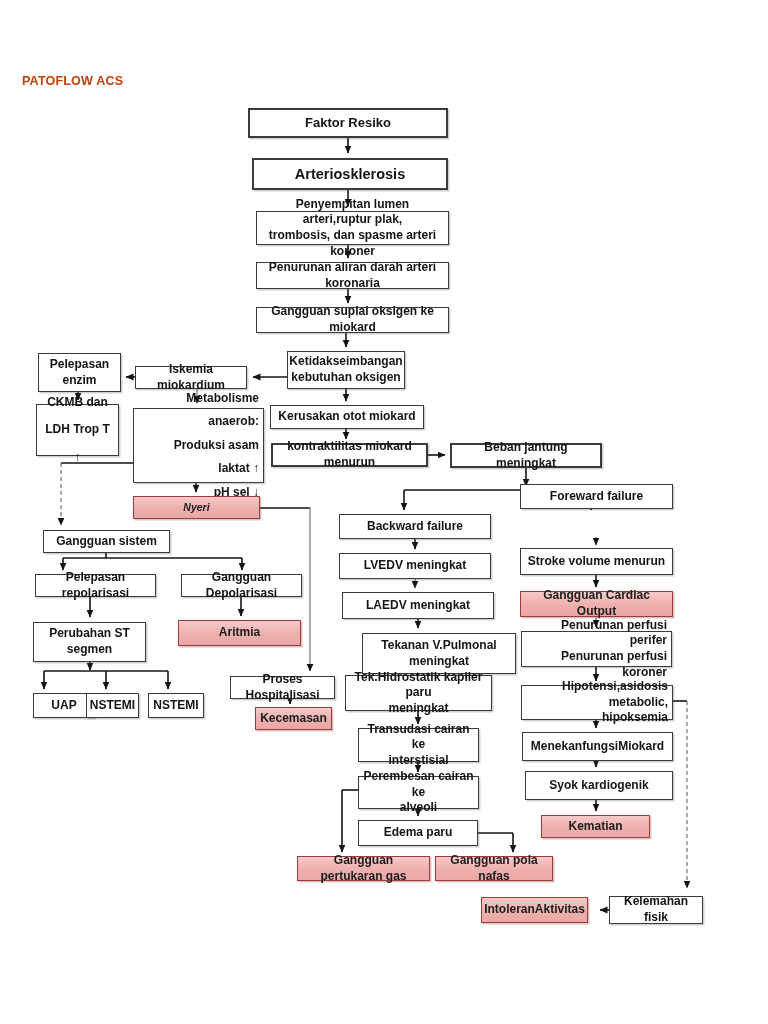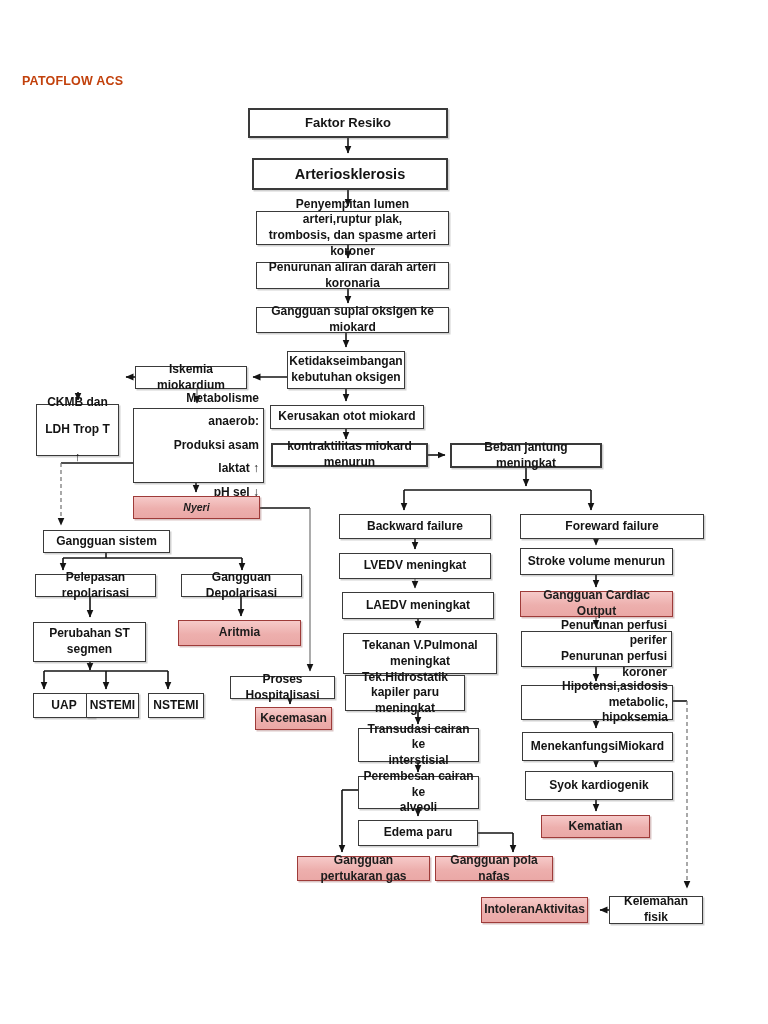--- a/index.html
+++ b/index.html
@@ -108,20 +108,22 @@
 
   <div class="node thick" style="left:248px;top:108px;width:200px;height:30px;font-size:13px">Faktor Resiko</div>
   <div class="node thick" style="left:252px;top:158px;width:196px;height:32px;font-size:14.5px">Arteriosklerosis</div>
   <div class="node" style="left:256px;top:211px;width:193px;height:34px">Penyempitan lumen arteri,ruptur plak,
 trombosis, dan spasme arteri koroner</div>
   <div class="node" style="left:256px;top:262px;width:193px;height:27px">Penurunan aliran darah arteri koronaria</div>
   <div class="node" style="left:256px;top:307px;width:193px;height:26px">Gangguan suplai oksigen ke miokard</div>
   <div class="node" style="left:287px;top:351px;width:118px;height:38px">Ketidakseimbangan
 kebutuhan oksigen</div>
   <div class="node" style="left:135px;top:366px;width:112px;height:23px">Iskemia miokardium</div>
+  <div class="node" style="left:38px;top:353px;width:83px;height:39px">Pelepasan
+enzim</div>
   <div class="node lh-xl" style="left:36px;top:404px;width:83px;height:52px">CKMB dan
 LDH Trop T ↑</div>
   <div class="node ta-l lh-tall" style="left:133px;top:408px;width:131px;height:75px">Metabolisme anaerob:
 Produksi asam laktat ↑
 pH sel ↓</div>
   <div class="node" style="left:270px;top:405px;width:154px;height:24px">Kerusakan otot miokard</div>
   <div class="node thick" style="left:271px;top:443px;width:157px;height:24px">kontraktilitas miokard menurun</div>
   <div class="node thick" style="left:450px;top:443px;width:152px;height:25px">Beban jantung meningkat</div>
   <div class="node pink italic" style="left:133px;top:496px;width:127px;height:23px;font-size:10.5px">Nyeri</div>
   <div class="node" style="left:43px;top:530px;width:127px;height:23px">Gangguan sistem</div>
@@ -129,29 +131,29 @@
   <div class="node" style="left:181px;top:574px;width:121px;height:23px">Gangguan Depolarisasi</div>
   <div class="node" style="left:33px;top:622px;width:113px;height:40px">Perubahan ST
 segmen</div>
   <div class="node pink" style="left:178px;top:620px;width:123px;height:26px">Aritmia</div>
   <div class="node" style="left:33px;top:693px;width:62px;height:25px">UAP</div>
   <div class="node" style="left:86px;top:693px;width:53px;height:25px">NSTEMI</div>
   <div class="node" style="left:148px;top:693px;width:56px;height:25px">NSTEMI</div>
   <div class="node" style="left:230px;top:676px;width:105px;height:23px">Proses Hospitalisasi</div>
   <div class="node pink" style="left:255px;top:707px;width:77px;height:23px">Kecemasan</div>
   <div class="node" style="left:339px;top:514px;width:152px;height:25px">Backward failure</div>
-  <div class="node" style="left:520px;top:514px;width:184px;height:25px">Foreward failure</div>
+  <div class="node" style="left:520px;top:484px;width:153px;height:25px">Foreward failure</div>
   <div class="node" style="left:339px;top:553px;width:152px;height:26px">LVEDV meningkat</div>
   <div class="node" style="left:520px;top:548px;width:153px;height:27px">Stroke volume menurun</div>
   <div class="node" style="left:342px;top:592px;width:152px;height:27px">LAEDV meningkat</div>
   <div class="node pink" style="left:520px;top:591px;width:153px;height:26px">Gangguan Cardiac Output</div>
-  <div class="node" style="left:343px;top:633px;width:154px;height:41px">Tekanan V.Pulmonal meningkat</div>
+  <div class="node" style="left:362px;top:633px;width:154px;height:41px">Tekanan V.Pulmonal meningkat</div>
   <div class="node ta-l" style="left:521px;top:631px;width:151px;height:36px">Penurunan perfusi perifer
 Penurunan perfusi koroner</div>
-  <div class="node" style="left:345px;top:675px;width:120px;height:36px">Tek.Hidrostatik kapiler paru
+  <div class="node" style="left:345px;top:675px;width:147px;height:36px">Tek.Hidrostatik kapiler paru
 meningkat</div>
   <div class="node ta-l" style="left:521px;top:685px;width:152px;height:35px">Hipotensi,asidosis metabolic,
 hipoksemia</div>
   <div class="node" style="left:358px;top:728px;width:121px;height:34px">Transudasi cairan ke
 interstisial</div>
   <div class="node" style="left:522px;top:732px;width:151px;height:29px">MenekanfungsiMiokard</div>
   <div class="node" style="left:358px;top:776px;width:121px;height:33px">Perembesan cairan ke
 alveoli</div>
   <div class="node" style="left:525px;top:771px;width:148px;height:29px">Syok kardiogenik</div>
   <div class="node" style="left:358px;top:820px;width:120px;height:26px">Edema paru</div>

